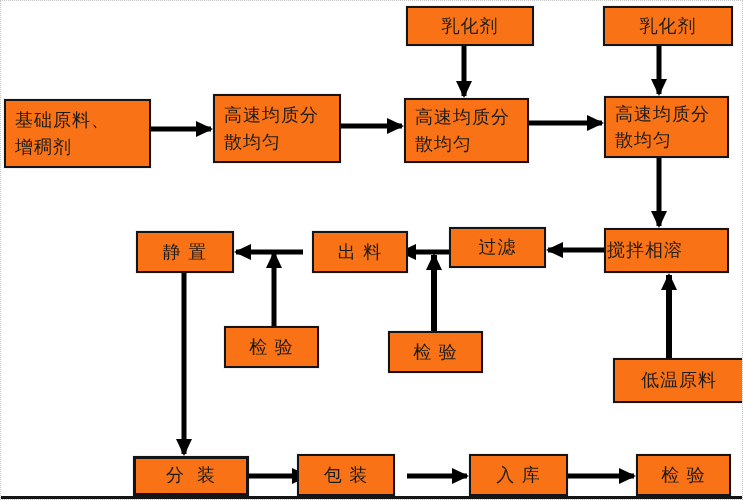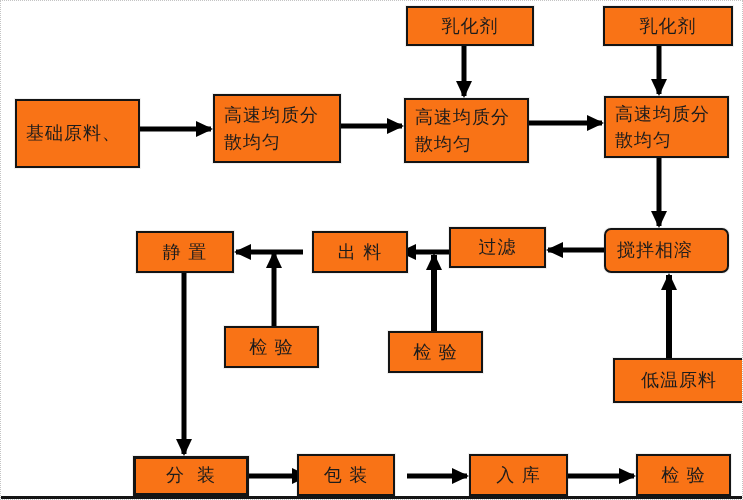--- a/index.html
+++ b/index.html
@@ -91,22 +91,23 @@
     <line x1="567" y1="475" x2="633" y2="475" stroke="#000" stroke-width="5" marker-end="url(#ah)"></line>
   </svg>
 
   <div class="node" style="left:405px; top:5px; width:128px; height:40px;">
     <span>乳化剂</span>
   </div>
   <div class="node" style="left:602px; top:5px; width:130px; height:40px;">
     <span>乳化剂</span>
   </div>
 
-  <div class="node multiline" style="left:14px; top:98px; width:125px; height:69px;justify-content:center;">
+  <div class="node multiline" style="left:3px; top:98px; width:147px; height:69px;justify-content:center;">
     <span>基础原料、</span>
+    <span>增稠剂</span>
   </div>
   <div class="node multiline" style="left:212px; top:93px; width:128px; height:69px;">
     <span>高速均质分</span>
     <span>散均匀</span>
   </div>
   <div class="node multiline" style="left:403px; top:97px; width:125px; height:65px;">
     <span>高速均质分</span>
     <span>散均匀</span>
   </div>
   <div class="node multiline" style="left:603px; top:95px; width:125px; height:62px;">
@@ -116,21 +117,21 @@
 
   <div class="node" style="left:135px; top:230px; width:98px; height:42px;">
     <span>静 置</span>
   </div>
   <div class="node" style="left:302px; top:230px; width:96px; height:42px;margin-left:9px;">
     <span>出 料</span>
   </div>
   <div class="node" style="left:448px; top:226px; width:97px; height:41px;">
     <span>过滤</span>
   </div>
-  <div class="node" style="left:603px; top:227px; width:125px; height:45px; justify-content:flex-start; padding-left:11px;border-radius:7px;">
+  <div class="node" style="left:603px; top:227px; width:125px; height:45px; justify-content:flex-start; padding-left:1px;">
     <span>搅拌相溶</span>
   </div>
 
   <div class="node" style="left:223px; top:325px; width:95px; height:42px;">
     <span>检 验</span>
   </div>
   <div class="node" style="left:387px; top:330px; width:95px; height:42px;">
     <span>检 验</span>
   </div>
   <div class="node" style="left:612px; top:357px; width:132px; height:45px;">

